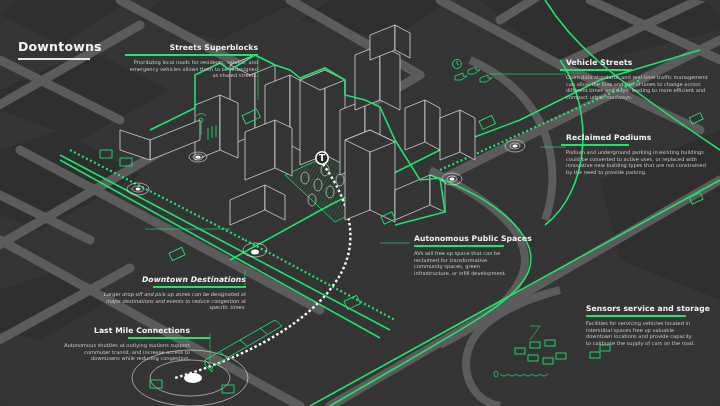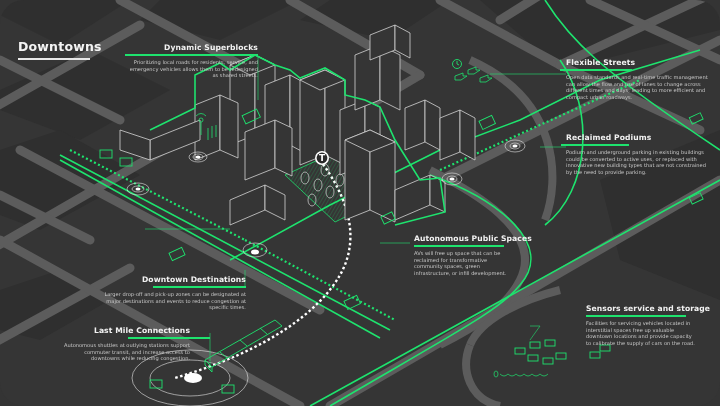--- a/index.html
+++ b/index.html
@@ -225,45 +225,45 @@
       <polyline points="245,286 245,270"></polyline>
       <polyline points="210,333 210,370"></polyline>
       <polyline points="530,326 540,326 530,340"></polyline>
     </g>
   </svg>
 
   <div id="page-title">Downtowns</div>
   <div id="page-title-rule"></div>
 
   <div class="callout r" style="left:125px;top:43px;width:133px;">
-    <div class="ttl">Dynamic Superblocks</div>
+    <div class="ttl">Streets Superblocks</div>
     <div class="bar" style="margin-left:0;width:100%;"></div>
     <div class="body">Prioritizing local roads for residents, service, and emergency vehicles allows them to be redesigned as shared streets.</div>
   </div>
 
   <div class="callout l" style="left:566px;top:58px;width:142px;">
-    <div class="ttl">Flexible Streets</div>
+    <div class="ttl">Vehicle Streets</div>
     <div class="bar" style="width:72px;margin-left:-6px;"></div>
     <div class="body">Open data standards and real-time traffic management can allow the flow and use of lanes to change across different times and days, leading to more efficient and compact urban roadways.</div>
   </div>
 
   <div class="callout l" style="left:566px;top:133px;width:140px;">
     <div class="ttl">Reclaimed Podiums</div>
     <div class="bar" style="width:68px;margin-left:-5px;"></div>
     <div class="body">Podium and underground parking in existing buildings could be converted to active uses, or replaced with innovative new building types that are not constrained by the need to provide parking.</div>
   </div>
 
 
   <div class="callout l" style="left:414px;top:234px;width:100px;">
     <div class="ttl">Autonomous Public Spaces</div>
     <div class="bar" style="width:90px;"></div>
     <div class="body">AVs will free up space that can be reclaimed for transformative community spaces, green infrastructure, or infill development.</div>
   </div>
 
-  <div class="callout r" style="left:104px;top:275px;width:142px;">
+  <div class="callout r" style="left:104px;top:275px;width:142px;font-style:italic;">
     <div class="ttl">Downtown Destinations</div>
     <div class="bar" style="width:93px;margin-left:auto;"></div>
     <div class="body">Larger drop-off and pick-up zones can be designated at major destinations and events to reduce congestion at specific times.</div>
   </div>
 
   <div class="callout r" style="left:60px;top:326px;width:130px;">
     <div class="ttl">Last Mile Connections</div>
     <div class="bar" style="width:82px;margin-left:auto;margin-right:-20px;"></div>
     <div class="body">Autonomous shuttles at outlying stations support commuter transit, and increase access to downtowns while reducing congestion.</div>
   </div>

